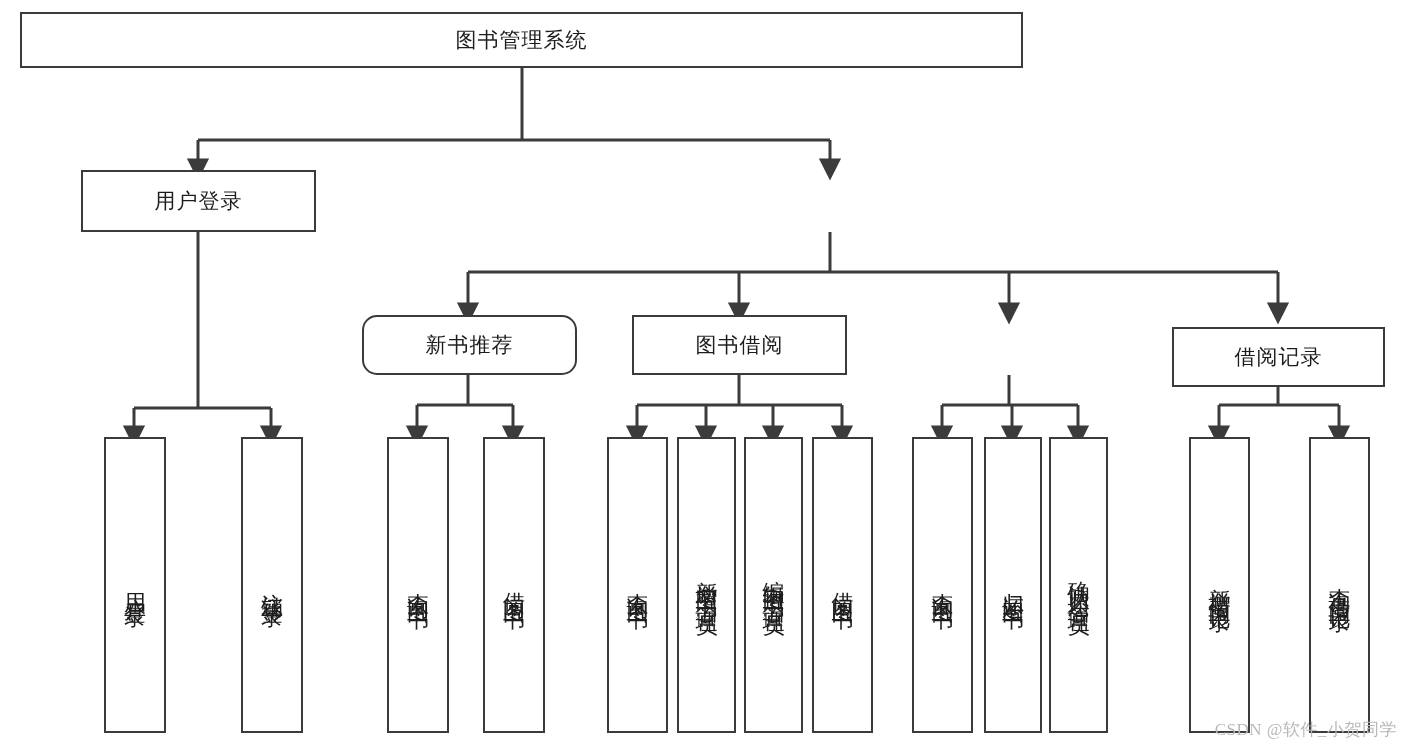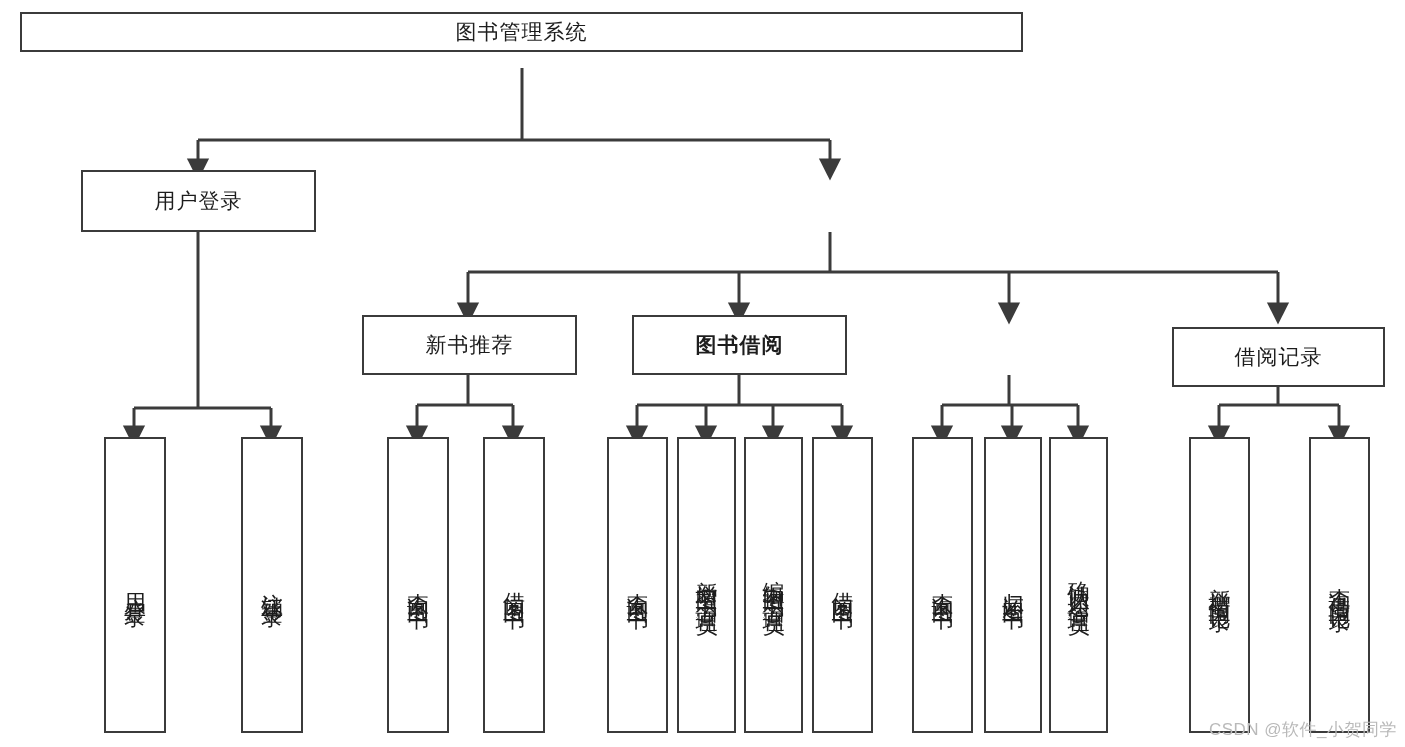--- a/index.html
+++ b/index.html
@@ -14,21 +14,21 @@
 
   
   .leaf{position:absolute;box-sizing:border-box;background:#ffffff;
         border:2.5px solid #3b3b3b;display:flex;align-items:center;justify-content:center;
         overflow:hidden;}
   .leaf .vlbl{writing-mode:vertical-rl;text-orientation:upright;
         font-size:22px;letter-spacing:5px;line-height:1.0;color:#1d1d1d;
         text-align:center;}
 
   #watermark{position:absolute;right:8px;bottom:6px;font-size:17px;color:#b9b9b9;
-        letter-spacing:0.5px;white-space:nowrap;pointer-events:none;}
+        letter-spacing:0.5px;white-space:nowrap;pointer-events:none;font-family:Liberation Serif, serif;}
 </style>
 </head>
 <body>
 
 <div id="stage">
 
   <svg id="wires" viewBox="0 0 1405 747" xmlns="http://www.w3.org/2000/svg">
     <defs>
       <marker id="arrow" markerWidth="9" markerHeight="9" refX="1.2" refY="4.3" orient="auto" markerUnits="strokeWidth">
         <path d="M0,0.6 L7.4,4.3 L0,8 z" fill="#3b3b3b"></path>
@@ -71,32 +71,32 @@
       <path d="M1012,405 L1012,429" marker-end="url(#arrow)"></path>
       <path d="M1078,405 L1078,429" marker-end="url(#arrow)"></path>
 
       <path d="M1278,375 L1278,405"></path>
       <path d="M1219,405 L1339,405"></path>
       <path d="M1219,405 L1219,429" marker-end="url(#arrow)"></path>
       <path d="M1339,405 L1339,429" marker-end="url(#arrow)"></path>
     </g>
   </svg>
 
-  <div class="node" style="left:20px;top:12px;width:1003px;height:40px;">
+  <div class="node" style="left:20px;top:12px;width:1003px;height:56px;">
     <span class="lbl">图书管理系统</span>
   </div>
 
   <div class="node" style="left:81px;top:170px;width:235px;height:62px;">
     <span class="lbl">用户登录</span>
   </div>
 
-  <div class="node" style="left:362px;top:315px;width:215px;height:60px;">
+  <div class="node" style="left:362px;top:315px;width:215px;height:60px;border-radius:15px;">
     <span class="lbl">新书推荐</span>
   </div>
-  <div class="node" style="left:632px;top:315px;width:215px;height:60px;font-weight:bold;">
+  <div class="node" style="left:632px;top:315px;width:215px;height:60px;">
     <span class="lbl">图书借阅</span>
   </div>
   <div class="node" style="left:1172px;top:315px;width:213px;height:60px;margin-top:12px;">
     <span class="lbl">借阅记录</span>
   </div>
 
   <div class="leaf" style="left:104px;top:437px;width:62px;height:296px;">
     <span class="vlbl">用户登录</span>
   </div>
   <div class="leaf" style="left:241px;top:437px;width:62px;height:296px;">

